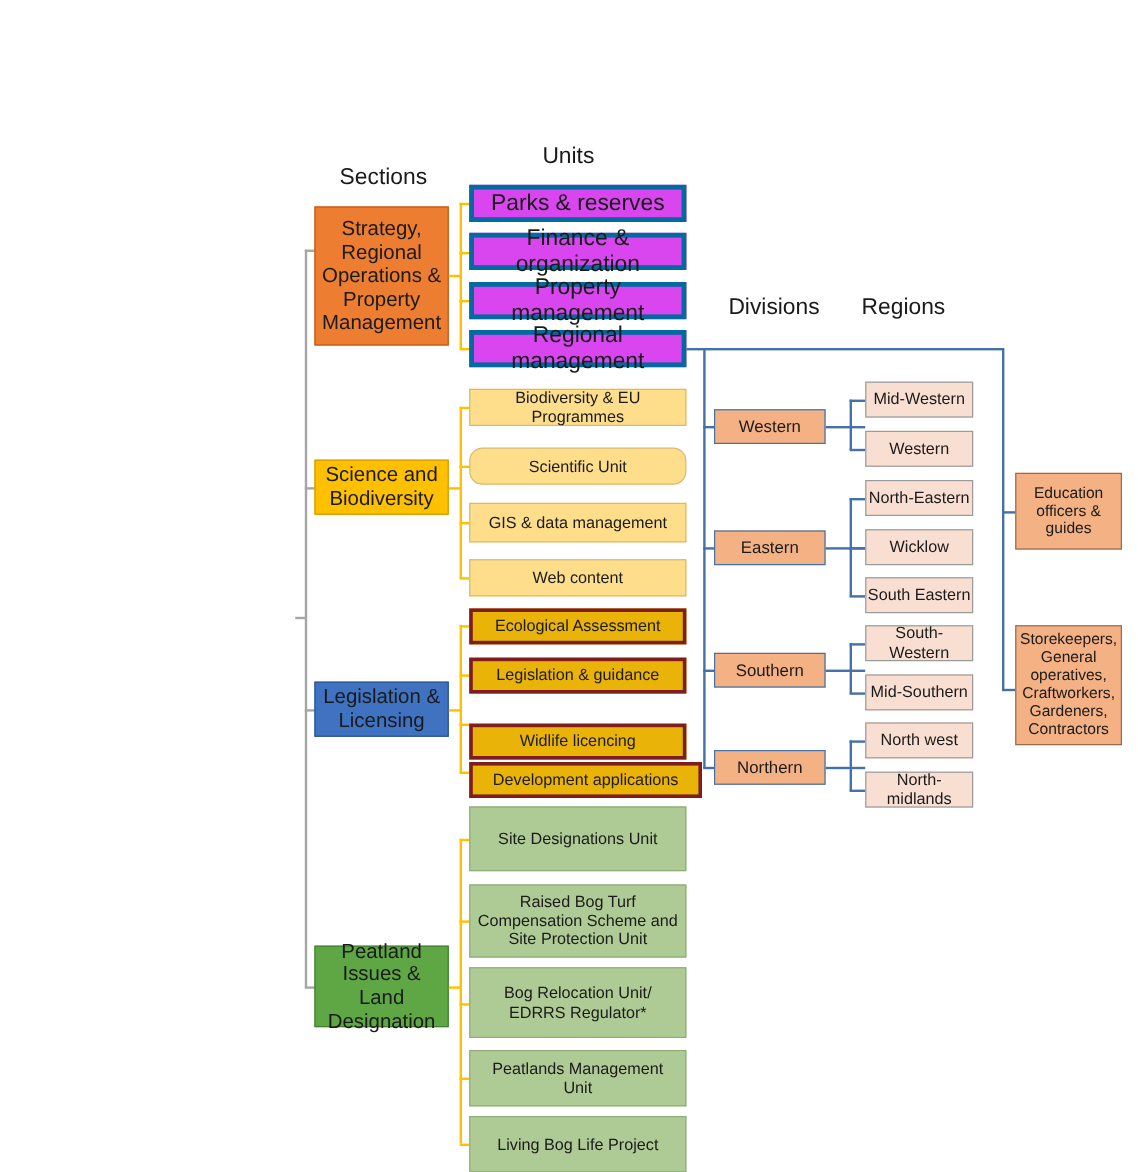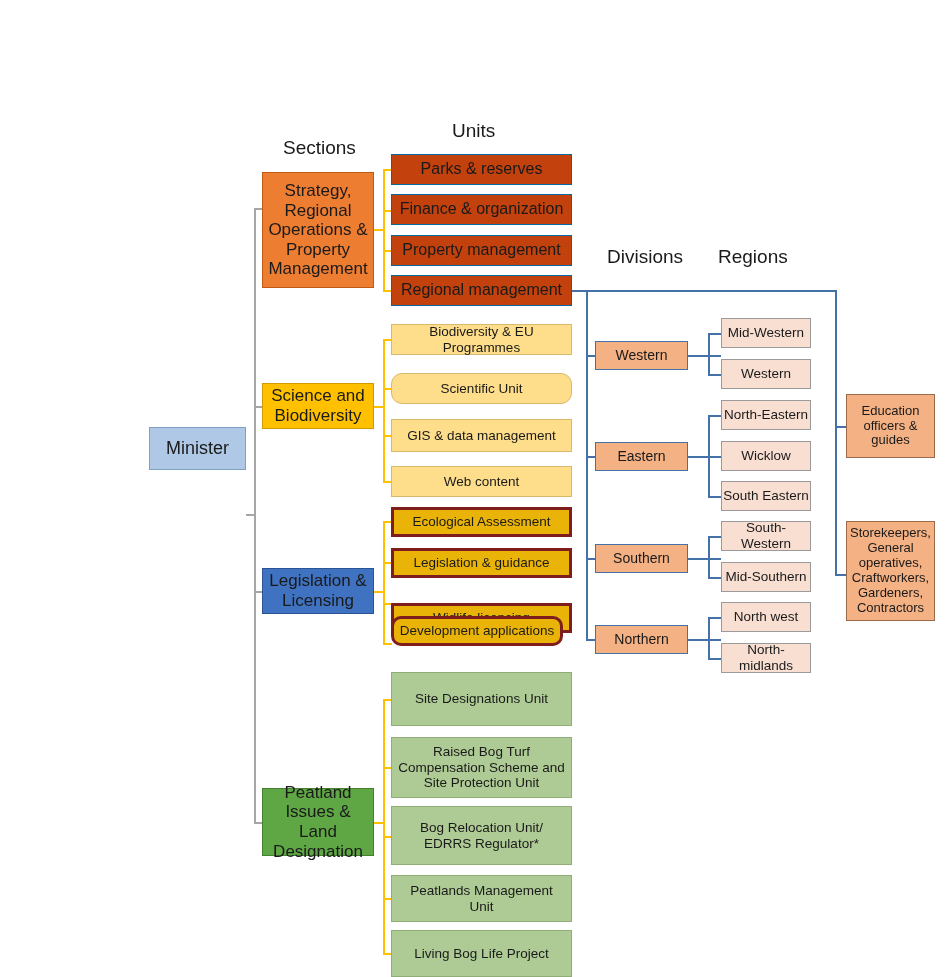--- a/index.html
+++ b/index.html
@@ -12,21 +12,21 @@
   
   .lightblue{background:#AFC8E6;border:1px solid #7F9FC4;font-size:18px;}
 
   
   .sec-orange{background:#ED7D31;border:1px solid #C05A16;font-size:17px;}
   .sec-yellow{background:#FFC000;border:1px solid #D19A00;font-size:17px;}
   .sec-blue{background:#3F72C1;border:1px solid #2C5494;font-size:17px;}
   .sec-green{background:#5FA744;border:1px solid #44802F;font-size:17px;}
 
   
-  .u-orange{background:#c2410c;border:1px solid #0369a1;font-size:16px;}
+  .u-orange{background:#d946ef;border:4px solid #0369a1;font-size:19px;}
   .u-yellow{background:#FEDE8B;border:1px solid #D8B96E;font-size:13.5px;}
   .u-blue{background:#eab308;border:3px solid #7f1d1d;font-size:13.5px;}
   .u-green{background:#AFCB95;border:1px solid #90AC77;font-size:13.5px;}
 
   
   .division{background:#F4B183;border:1px solid #4472A8;font-size:14px;}
   .region{background:#F9DFD2;border:1px solid #9A9A9A;font-size:13.5px;}
   .staff{background:#F4B183;border:1px solid #9A6A4A;font-size:13px;}
 
   
@@ -39,23 +39,20 @@
 <body>
 
 <div id="canvas">
 
 
   <div class="hdr" style="left:283px;top:137px;">Sections</div>
   <div class="hdr" style="left:452px;top:120px;">Units</div>
   <div class="hdr" style="left:607px;top:246px;">Divisions</div>
   <div class="hdr" style="left:718px;top:246px;">Regions</div>
 
-  <div class="box lightblue" style="left:149px;top:427px;width:97px;height:43px;">
-    <span>Minister</span>
-  </div>
 
   <div class="ln ln-gray" style="left:246px;top:514px;width:9px;height:1.5px;"></div>
   <div class="ln ln-gray" style="left:254px;top:208px;width:1.5px;height:615px;"></div>
   <div class="ln ln-gray" style="left:254px;top:208px;width:9px;height:1.5px;"></div>
   <div class="ln ln-gray" style="left:254px;top:406px;width:9px;height:1.5px;"></div>
   <div class="ln ln-gray" style="left:254px;top:591px;width:9px;height:1.5px;"></div>
   <div class="ln ln-gray" style="left:254px;top:822px;width:9px;height:1.5px;"></div>
 
   <div class="box sec-orange" style="left:262px;top:172px;width:112px;height:116px;padding:0 3px;">
     <span>Strategy, Regional Operations &amp; Property Management</span>
@@ -116,21 +113,21 @@
 
   <div class="box u-blue" style="left:391px;top:507px;width:181px;height:30px;">
     <span>Ecological Assessment</span>
   </div>
   <div class="box u-blue" style="left:391px;top:548px;width:181px;height:30px;">
     <span>Legislation &amp; guidance</span>
   </div>
   <div class="box u-blue" style="left:391px;top:588px;width:181px;height:30px;margin-top:15px;">
     <span>Widlife licencing</span>
   </div>
-  <div class="box u-blue" style="left:391px;top:616px;width:172px;height:30px;border-radius:10px;">
+  <div class="box u-blue" style="left:391px;top:635px;width:194px;height:30px;">
     <span>Development applications</span>
   </div>
 
   <div class="box sec-green" style="left:262px;top:788px;width:112px;height:68px;padding:0 3px;">
     <span>Peatland Issues &amp; Land Designation</span>
   </div>
   <div class="ln ln-yellow" style="left:383px;top:699px;width:1.5px;height:254px;"></div>
   <div class="ln ln-yellow" style="left:374px;top:822px;width:10px;height:1.5px;"></div>
   <div class="ln ln-yellow" style="left:383px;top:699px;width:9px;height:1.5px;"></div>
   <div class="ln ln-yellow" style="left:383px;top:767px;width:9px;height:1.5px;"></div>

